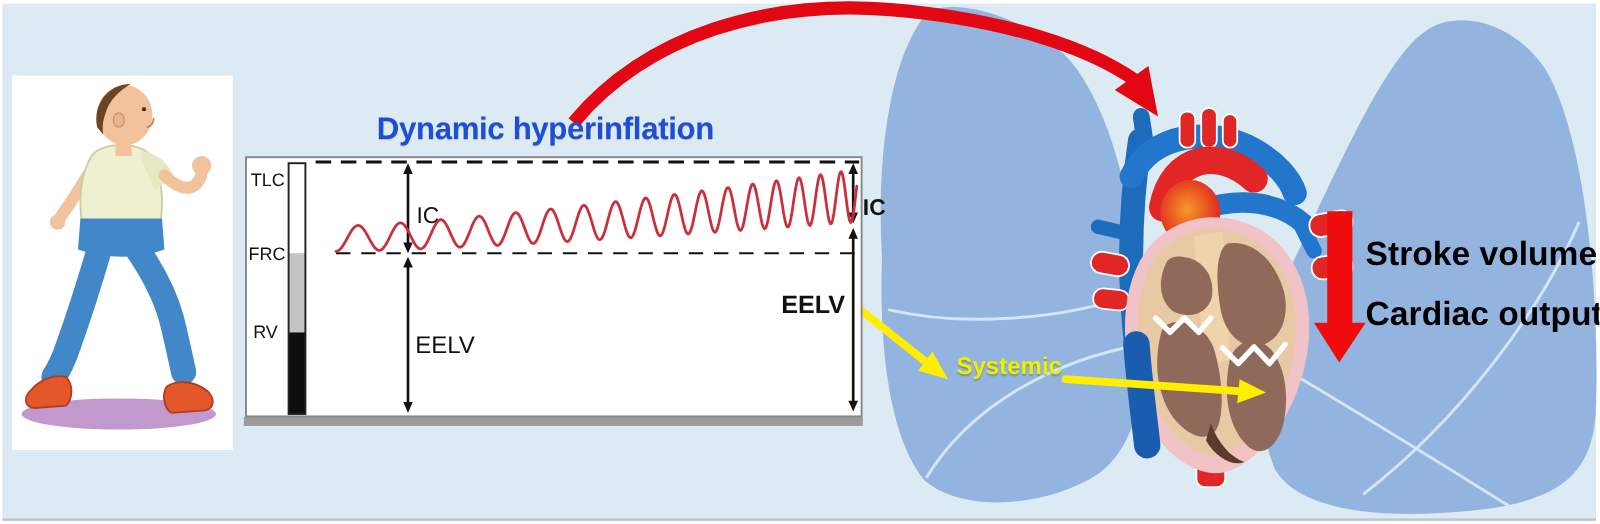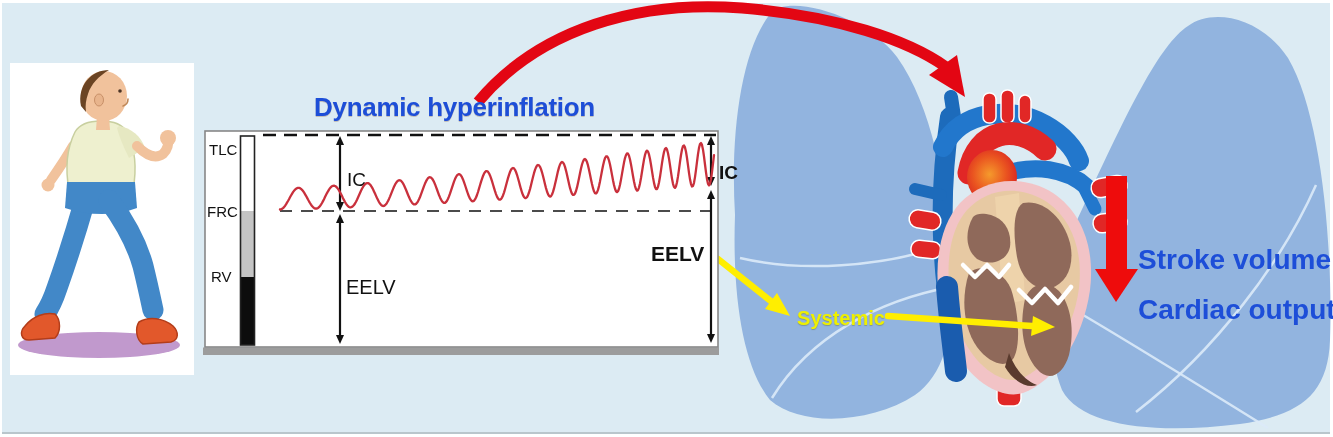--- a/index.html
+++ b/index.html
@@ -21,24 +21,23 @@
   }
   .chart-title{
     left:314px;top:92px;width:330px;z-index:4;
     font-size:26px;font-weight:bold;color:#1d4ed8;letter-spacing:-0.3px;
     text-shadow:0 1px 0 rgba(120,60,10,0.25);
   }
   .systemic{
     left:752px;top:295px;width:178px;z-index:4;text-align:center;
     font-size:20px;font-weight:bold;color:#eef000;line-height:1.18;
     text-shadow:0 1px 1px rgba(90,90,0,0.35);
-    margin-top:12px;
   }
   .outcome{
-    z-index:4;font-size:28px;font-weight:bold;color:#1d4ed8;white-space:nowrap;margin-top:48px;
+    z-index:4;font-size:28px;font-weight:bold;color:#000000;white-space:nowrap;
   }
   .sv{left:1138px;top:196px;}
   .co{left:1138px;top:246px;}
   svg{display:block;}
   #bg-art{position:absolute;left:0;top:0;z-index:1;}
   #man-art{position:absolute;left:11px;top:64px;z-index:3;}
   #chart-art{position:absolute;left:203px;top:128px;z-index:3;}
   .chart-label{font-family:"Liberation Sans",sans-serif;fill:#111;}
 </style>
 </head>

